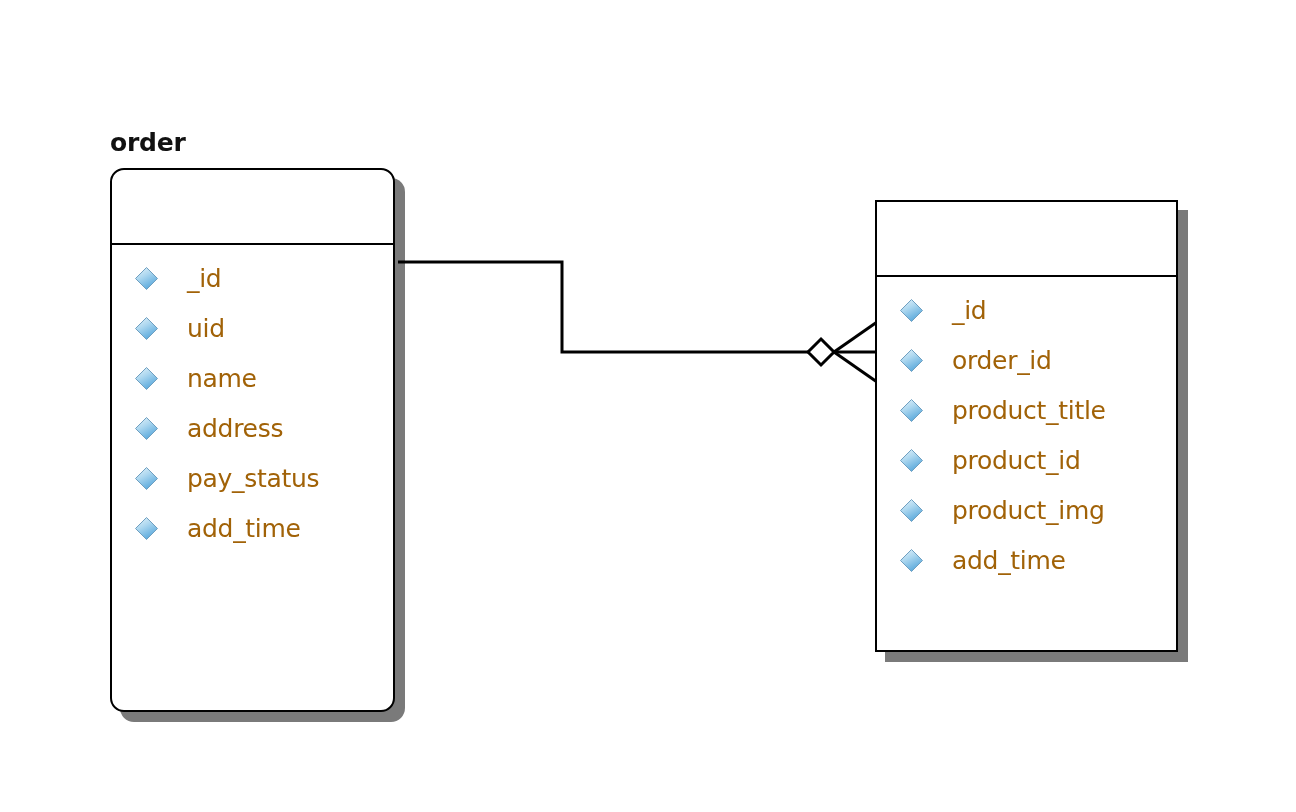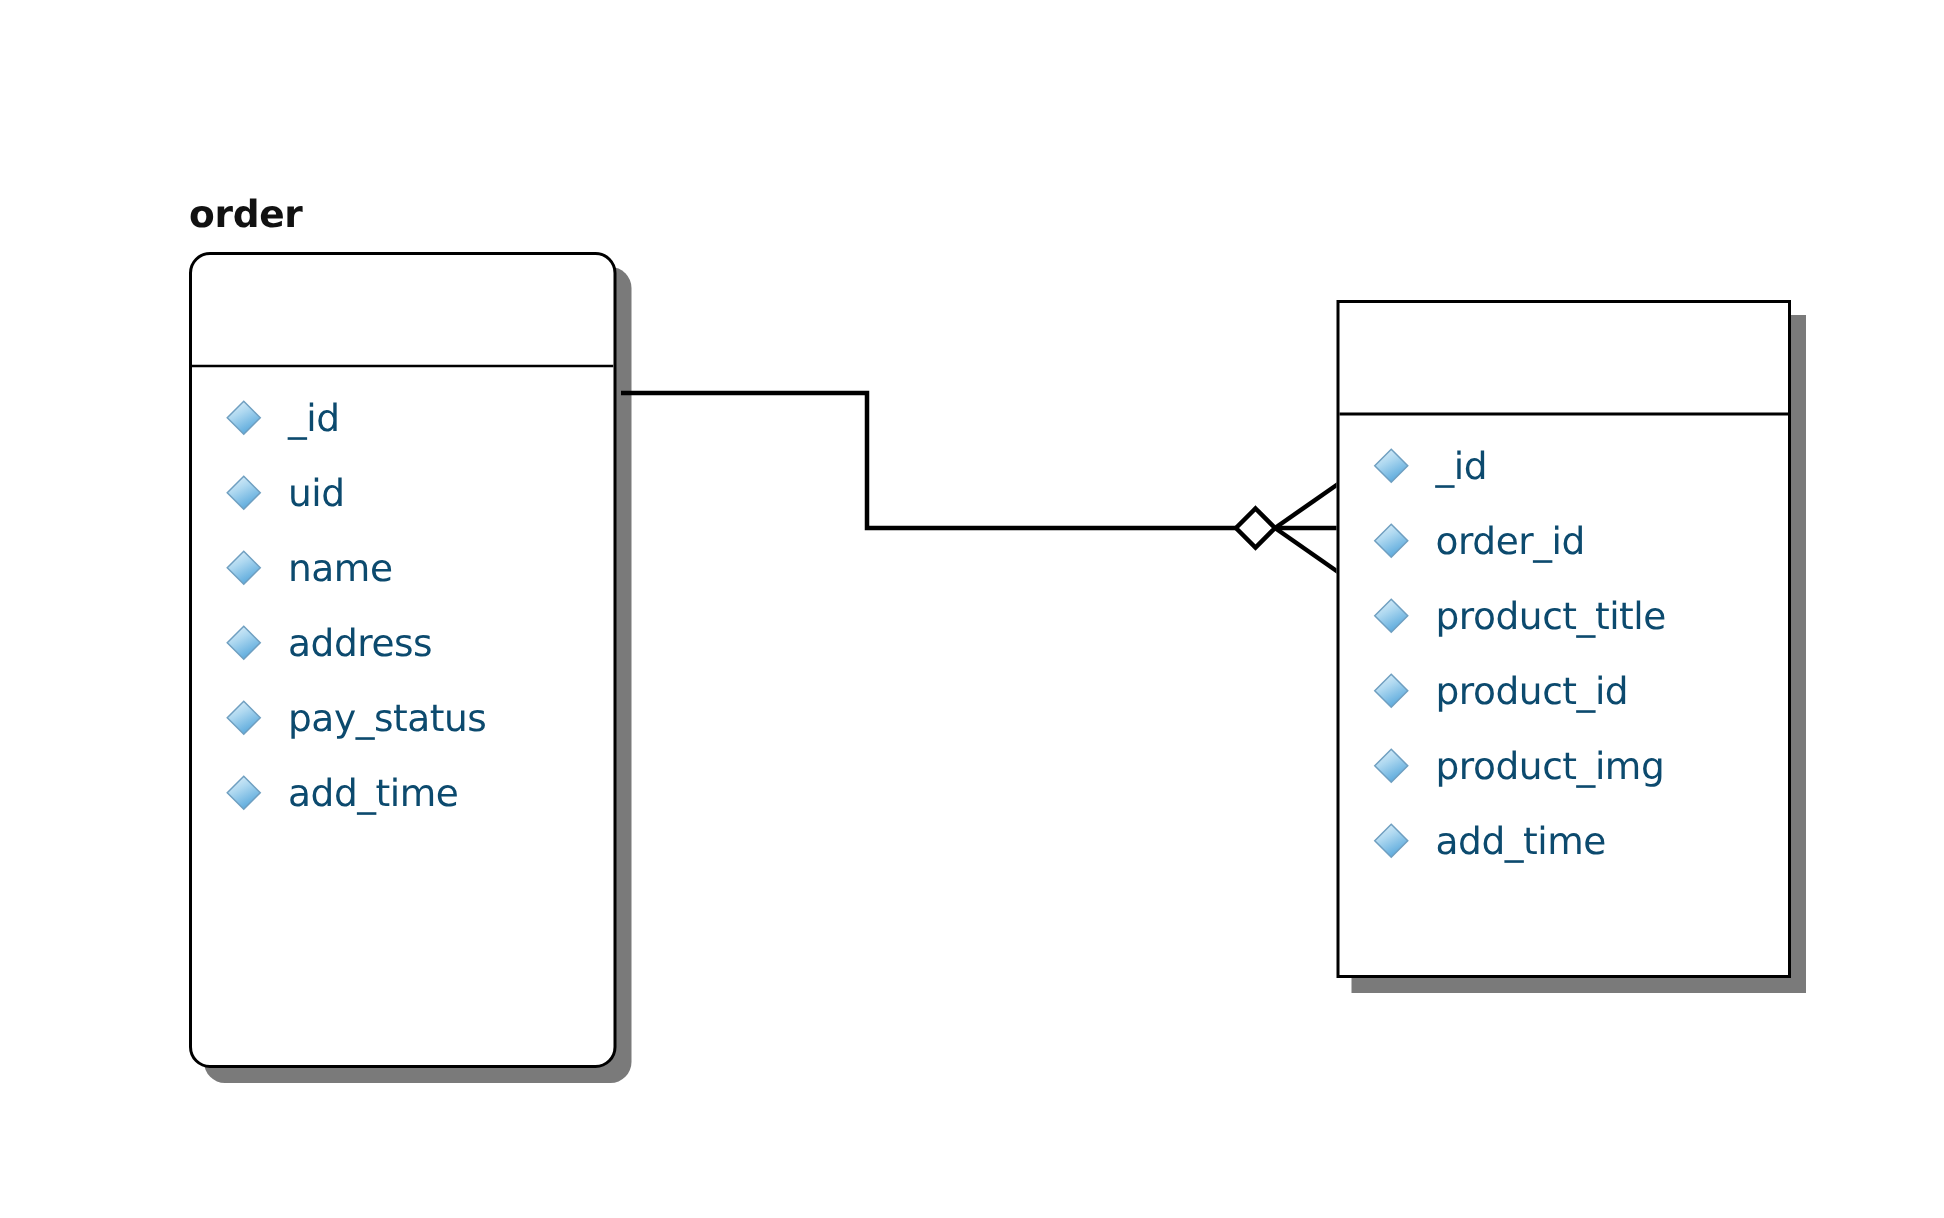--- a/index.html
+++ b/index.html
@@ -12,21 +12,21 @@
     width: 1296px;
     height: 812px;
     position: relative;
     overflow: hidden;
     font-family: "DejaVu Sans", sans-serif;
     -webkit-font-smoothing: antialiased;
   }
 
   #canvas {
     position: absolute;
-    left: 16px; top: 0;
+    left: 0; top: 0;
     width: 1052px;
     height: 812px;
     text-decoration: underline;
   }
 
   
   .entity {
     position: absolute;
     box-sizing: border-box;
     background: #ffffff;
@@ -75,24 +75,24 @@
   .field-row {
     display: flex;
     align-items: center;
     height: 50px;
     padding-left: 22px;
     box-sizing: border-box;
   }
 
   .field-label {
     font-size: 25px;
-    color: #0c4a6e;
+    color: #a16207;
     line-height: 1;
     white-space: nowrap;
-    margin-left: 17px;
+    margin-left: 28px;
     letter-spacing: -0.3px;
   }
 
   
   .diamond-icon {
     width: 25px;
     height: 25px;
     flex: 0 0 25px;
     position: relative;
   }

